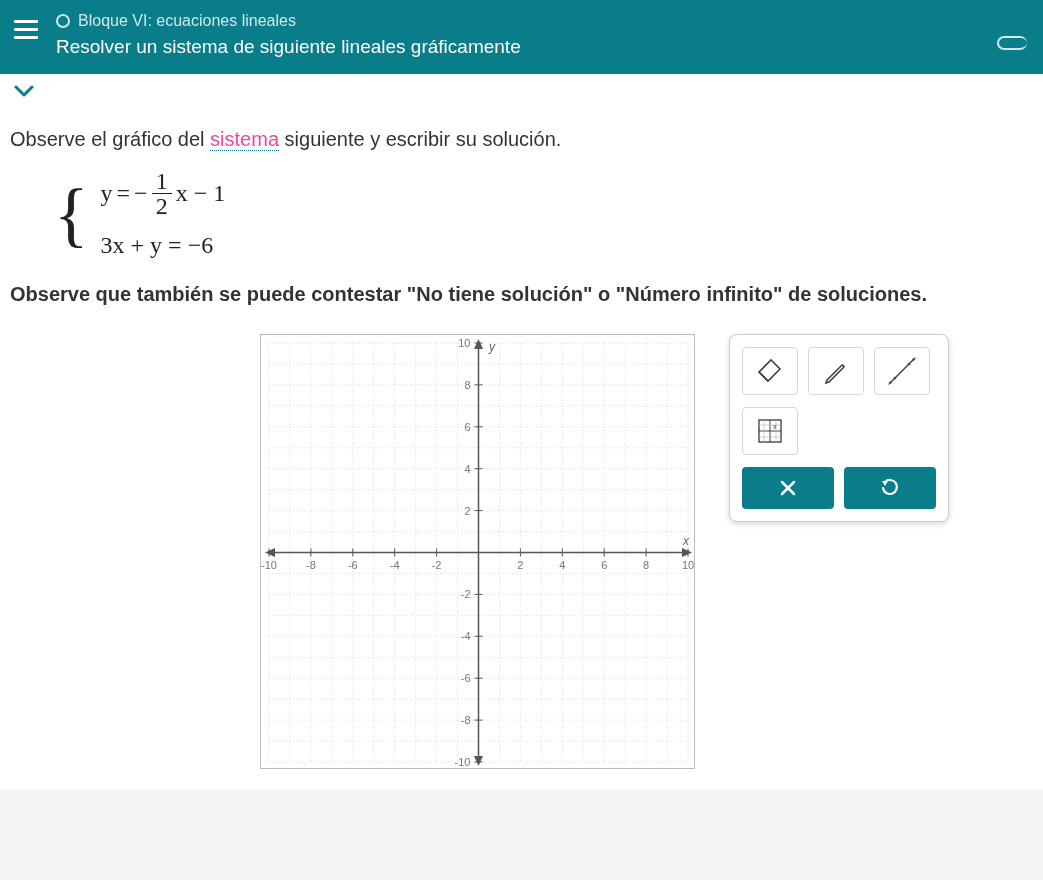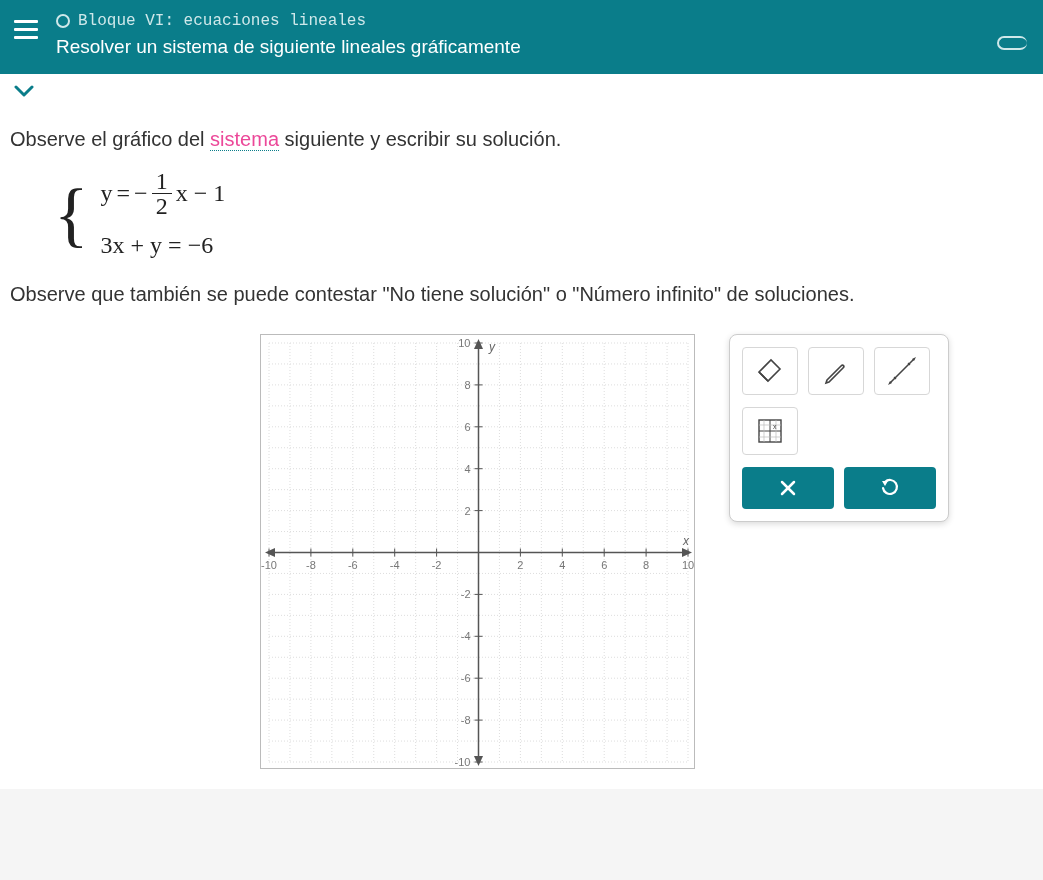--- a/index.html
+++ b/index.html
@@ -29,21 +29,20 @@
   margin-bottom: 5px;
   border-radius: 1px;
 }
 .breadcrumb-row {
   display: flex;
   align-items: center;
   gap: 8px;
   font-size: 16px;
   color: #cfe8ea;
   margin-bottom: 6px;
-  font-family: Liberation Mono, monospace;
 }
 .circle-icon {
   width: 14px;
   height: 14px;
   border: 2px solid #cfe8ea;
   border-radius: 50%;
 }
 .topic-title {
   font-size: 19px;
   color: #fff;
@@ -106,20 +105,21 @@
   vertical-align: middle;
   margin: 0 4px;
   line-height: 1;
 }
 .frac .num { border-bottom: 1.5px solid #222; padding: 0 4px; }
 .frac .den { padding: 0 4px; }
 .note {
   font-size: 20px;
   color: #333;
   margin-bottom: 28px;
+  font-weight: bold;
 }
 .workarea {
   display: flex;
   gap: 34px;
   padding-left: 250px;
 }
 .graph-box {
   width: 435px;
   height: 435px;
   border: 1px solid #bbb;

